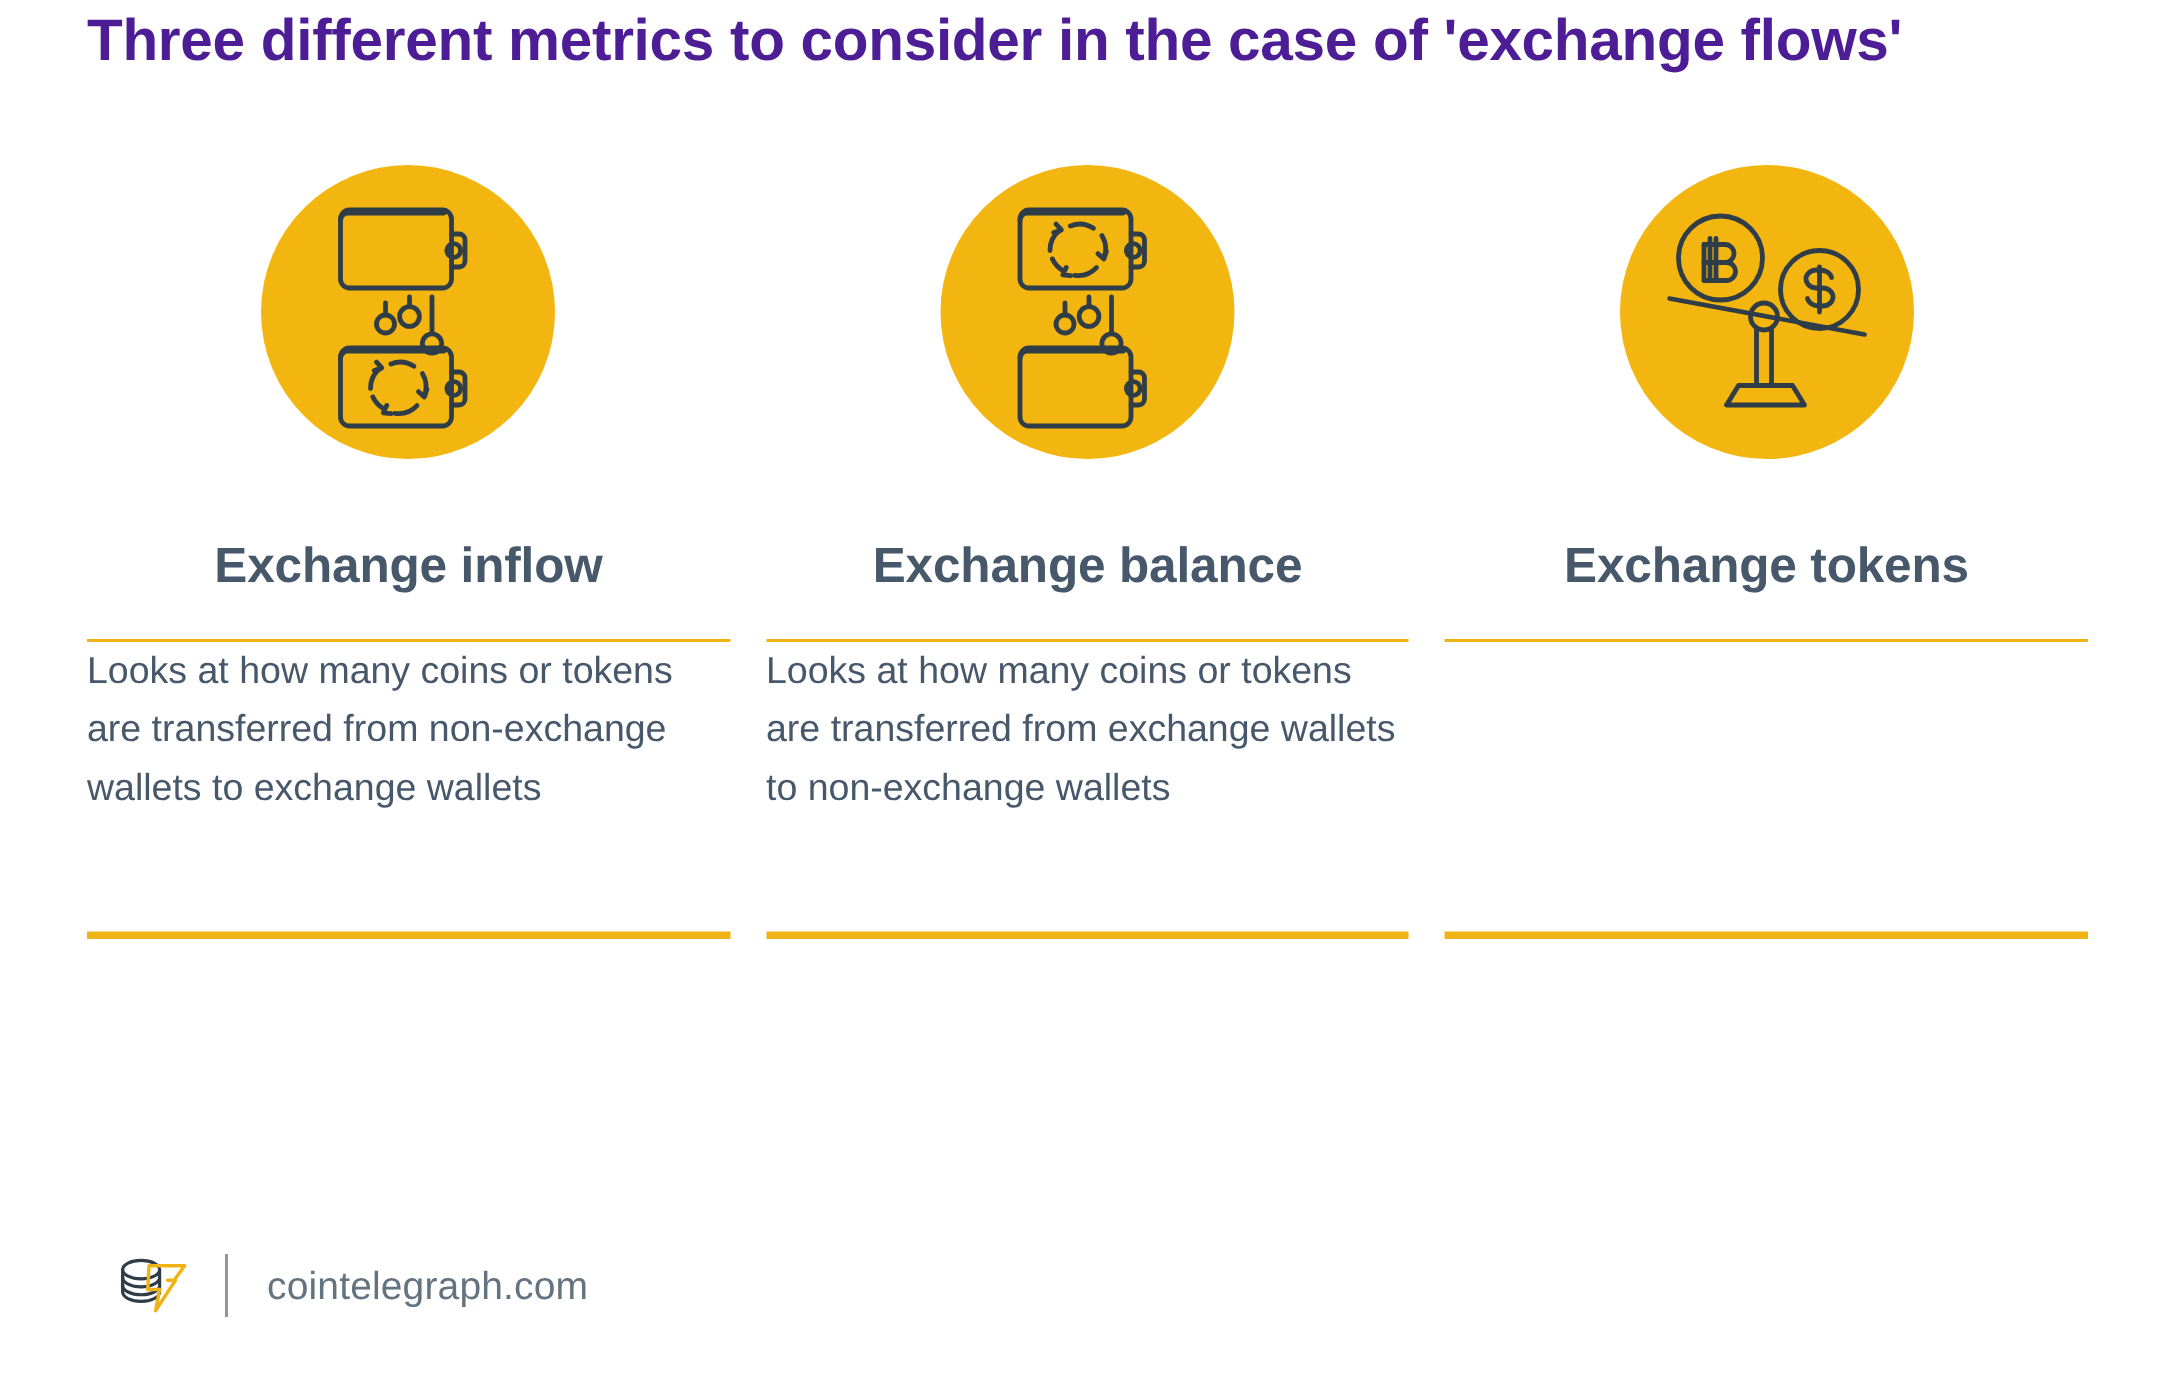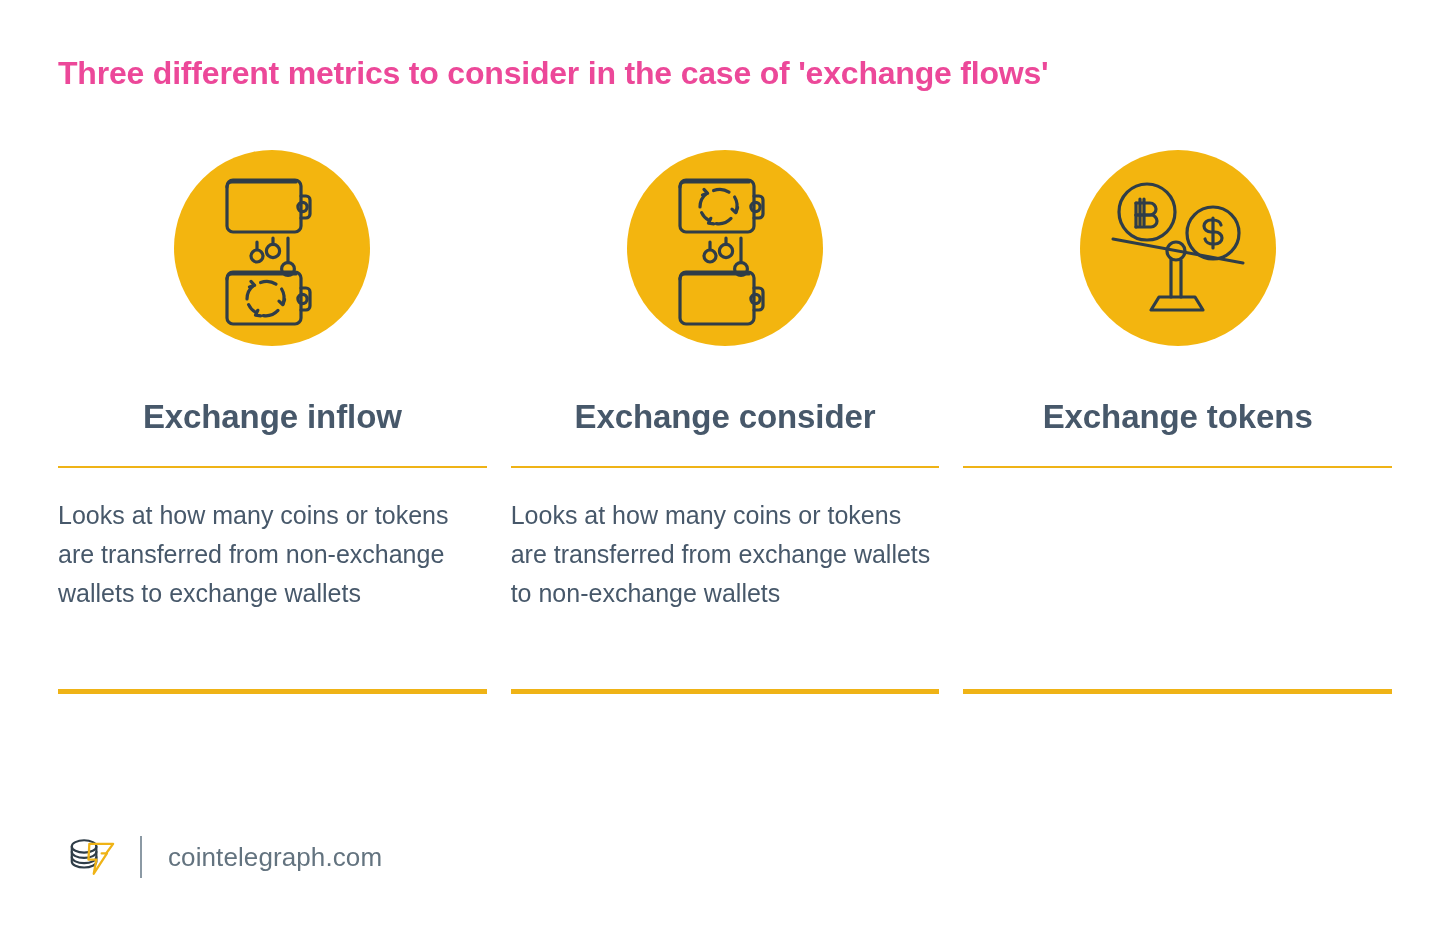--- a/index.html
+++ b/index.html
@@ -21,26 +21,25 @@
     position: relative;
     width: 1450px;
     height: 931px;
     box-sizing: border-box;
     padding: 0 58px;
   }
 
   
   .title {
     margin: 0;
-    padding-top: 50px;
-    font-size: 32px;
+    font-size: 39px;
     line-height: 1.44;
     font-weight: 700;
     letter-spacing: -0.2px;
-    color: #ec4899;
+    color: #4c1d95;
     max-width: 1230px;
   }
 
   
   .columns {
     display: flex;
     margin-top: 46px;
     gap: 24px;
   }
   .column {
@@ -83,33 +82,32 @@
     width: 100%;
   }
   .rule-thick {
     height: 5px;
     background: #efb316;
     width: 100%;
   }
 
   .col-body {
     margin: 0;
-    padding-top: 28px;
     font-size: 25px;
     line-height: 1.55;
     color: #47586a;
     font-weight: 400;
     min-height: 175px;
   }
   .body-spacer { flex: 1 1 auto; min-height: 18px; }
 
   
   .footer {
     position: absolute;
-    left: 66px;
+    left: 76px;
     bottom: 48px;
     display: flex;
     align-items: center;
     height: 52px;
   }
   .logo-mark { width: 52px; height: 44px; display:block; }
   .footer-divider {
     width: 2px;
     height: 42px;
     background: #8b99a4;
@@ -201,21 +199,21 @@
 
               <path d="M21 104 h62 a6 6 0 0 1 6 6 v40 a6 6 0 0 1 -6 6 h-62 a6 6 0 0 1 -6 -6 v-40 a6 6 0 0 1 6 -6 z"></path>
               <path d="M15 111 a5 5 0 0 1 5 -5 h64"></path>
               <path d="M89 120 h5 a4 4 0 0 1 4 4 v14 a4 4 0 0 1 -4 4 h-5"></path>
               <circle cx="90.5" cy="131" r="4.6"></circle>
             </g>
           </svg>
         </div>
       </div>
 
-      <h2 class="col-heading">Exchange consider</h2>
+      <h2 class="col-heading">Exchange balance</h2>
       <div class="rule-thin"></div>
       <p class="col-body">Looks at how many coins or tokens are transferred from exchange wallets to non-exchange wallets</p>
       <div class="body-spacer"></div>
       <div class="rule-thick"></div>
     </div>
 
     <div class="column">
       <div class="icon-wrap">
         <div class="icon-circle">
           <svg width="150" height="142" viewBox="0 0 150 142" fill="none">

